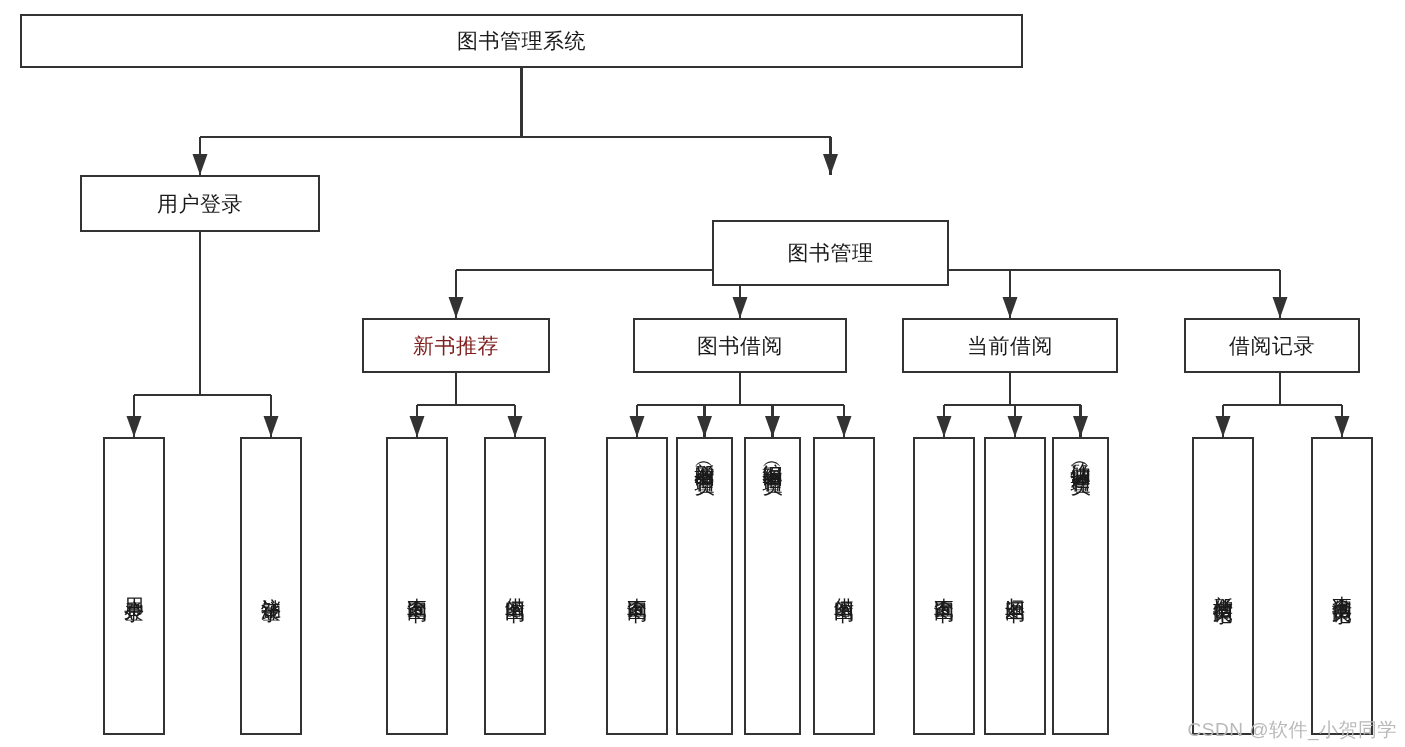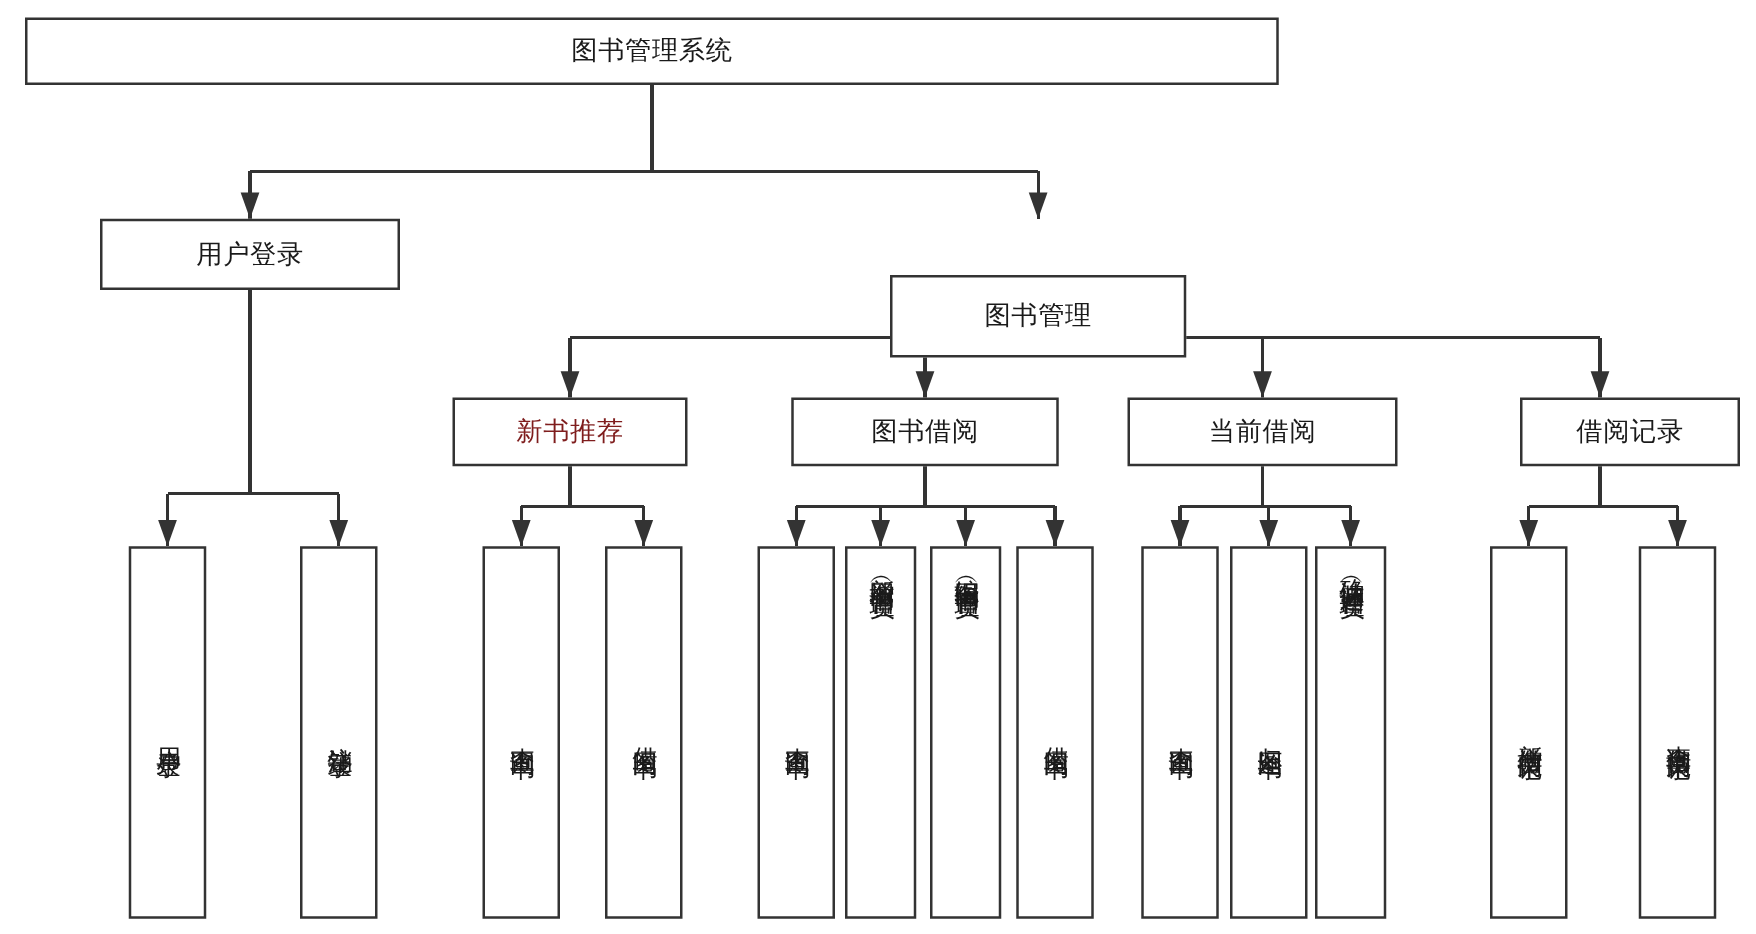--- a/index.html
+++ b/index.html
@@ -142,21 +142,21 @@
       </div>
       <div class="node-box" style="left: 362px; top: 318px; width: 188px; height: 55px; border-color: rgb(51, 51, 51);">
         <span class="node-label-h" style="color: #7f1d1d;">新书推荐</span>
       </div>
       <div class="node-box" style="left: 633px; top: 318px; width: 214px; height: 55px; border-color: rgb(51, 51, 51);">
         <span class="node-label-h" style="color: rgb(26, 26, 26); text-align: center;">图书借阅</span>
       </div>
       <div class="node-box" style="left: 902px; top: 318px; width: 216px; height: 55px; border-color: rgb(51, 51, 51);">
         <span class="node-label-h" style="color: rgb(26, 26, 26);">当前借阅</span>
       </div>
-      <div class="node-box" style="left: 1216px; top: 318px; width: 176px; height: 55px; border-color: rgb(51, 51, 51);">
+      <div class="node-box" style="left: 1184px; top: 318px; width: 176px; height: 55px; border-color: rgb(51, 51, 51);">
         <span class="node-label-h" style="color: rgb(26, 26, 26);">借阅记录</span>
       </div>
       <div class="node-box leaf-box center-al" style="left: 103px; top: 437px; width: 62px; height: 298px; border-color: rgb(51, 51, 51);">
         <span class="node-label-v" style="color: rgb(26, 26, 26);">用户登录</span>
       </div>
       <div class="node-box leaf-box center-al" style="left: 240px; top: 437px; width: 62px; height: 298px; border-color: rgb(51, 51, 51);">
         <span class="node-label-v" style="color: rgb(26, 26, 26);">注销登录</span>
       </div>
       <div class="node-box leaf-box center-al" style="left: 386px; top: 437px; width: 62px; height: 298px; border-color: rgb(51, 51, 51);">
         <span class="node-label-v" style="color: rgb(26, 26, 26);">查询图书</span>
@@ -185,13 +185,14 @@
       <div class="node-box leaf-box" style="left: 1052px; top: 437px; width: 57px; height: 298px; border-color: rgb(51, 51, 51);">
         <span class="node-label-v" style="color: rgb(26, 26, 26);">确认归还（管理员）</span>
       </div>
       <div class="node-box leaf-box center-al" style="left: 1192px; top: 437px; width: 62px; height: 298px; border-color: rgb(51, 51, 51);">
         <span class="node-label-v" style="color: rgb(26, 26, 26);">新增借阅记录</span>
       </div>
       <div class="node-box leaf-box center-al" style="left: 1311px; top: 437px; width: 62px; height: 298px; border-color: rgb(51, 51, 51);">
         <span class="node-label-v" style="color: rgb(26, 26, 26);">查询借阅记录</span>
       </div>
     </div>
+  <div class="watermark">CSDN @软件_小贺同学</div>
 </div>
 
 </body></html>

